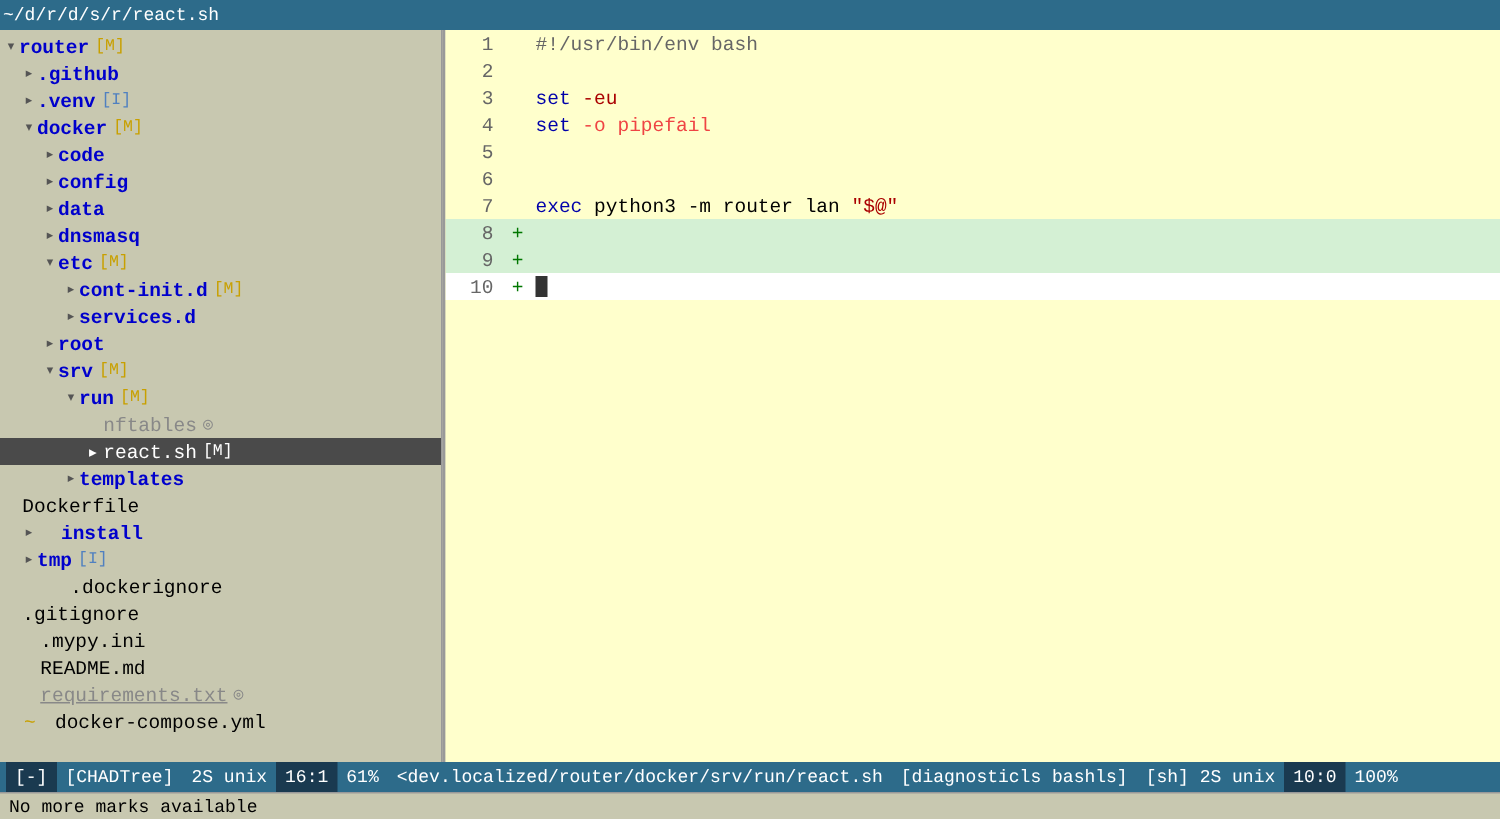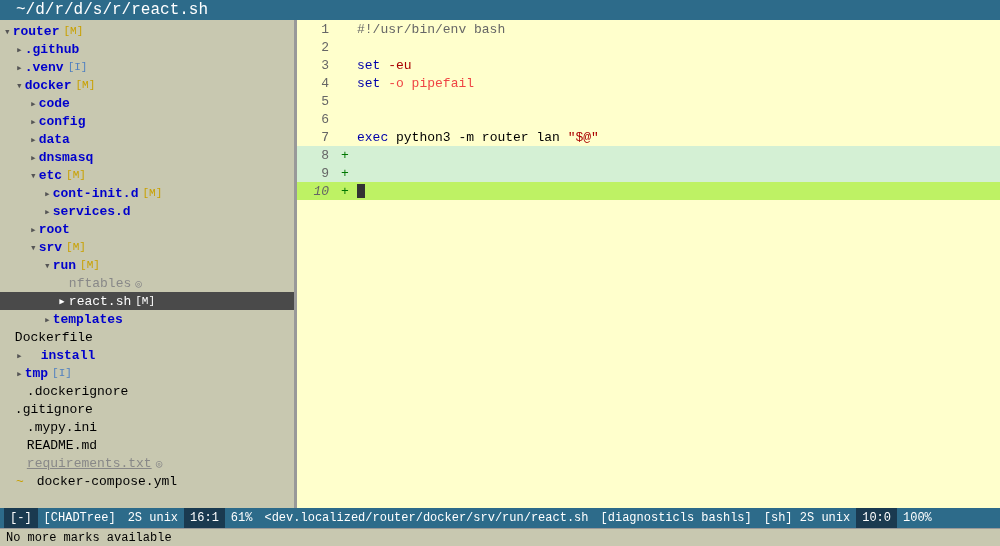--- a/index.html
+++ b/index.html
@@ -12,22 +12,22 @@
       width: 1000px;
       overflow: hidden;
       display: flex;
       flex-direction: column;
     }
 
     
     .title-bar {
       background: #2d6b8a;
       color: #fff;
-      padding: 2px 16px;
-      font-size: 16px;
+      padding: 2px 2px;
+      font-size: 12px;
       height: 20px;
       display: flex;
       align-items: center;
     }
 
     
     .main-area {
       display: flex;
       flex: 1;
       overflow: hidden;
@@ -246,21 +246,21 @@
       </div>
       <div class="tree-item" style="padding-left: 16px;">
         <span class="icon-arrow">▸ </span>
         <span style="color:#0000cc;font-weight:bold;margin-left:16px;">install</span>
       </div>
       <div class="tree-item" style="padding-left: 16px;">
         <span class="icon-arrow">▸ </span>
         <span style="color:#0000cc;font-weight:bold;">tmp</span>
         <span style="font-size:11px;color:#5080c0;margin-left:4px;">[I]</span>
       </div>
-      <div class="tree-item" style="padding-left: 16px;">
+      <div class="tree-item" style="padding-left: 16px; margin-left: 20px;">
         <span style="margin-right:3px;opacity:0;">▸ </span>
         <span style="color:#000;font-weight:normal;">.dockerignore</span>
       </div>
       <div class="tree-item" style="padding-left: 4px;">
         <span style="margin-right:3px;opacity:0;">▸ </span>
         <span style="color:#000;font-weight:normal;">.gitignore</span>
       </div>
       <div class="tree-item" style="padding-left: 16px;">
         <span style="margin-right:3px;opacity:0;">▸ </span>
         <span style="color:#000;font-weight:normal;">.mypy.ini</span>
@@ -323,21 +323,21 @@
         <div class="code-line" style="background: rgb(212, 240, 212);">
           <span class="line-number" style="color:#666;">8</span>
           <span class="line-gutter" style="color:#007700;">+</span>
           <span class="line-content"></span>
         </div>
         <div class="code-line" style="background: rgb(212, 240, 212);">
           <span class="line-number" style="color:#666;">9</span>
           <span class="line-gutter" style="color:#007700;">+</span>
           <span class="line-content"></span>
         </div>
-        <div class="code-line" style="background: #bef264; font-style: italic;">
+        <div class="code-line" style="background: #ffffff;">
           <span class="line-number" style="color:#666;">10</span>
           <span class="line-gutter" style="color:#007700;">+</span>
           <span class="line-content"><span class="cursor-block"></span></span>
         </div>
       </div>
   </div>
 
 </div>
 
 <div class="status-bar">

